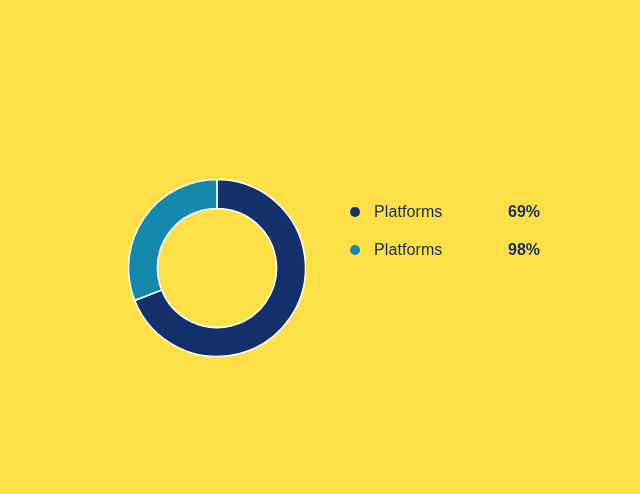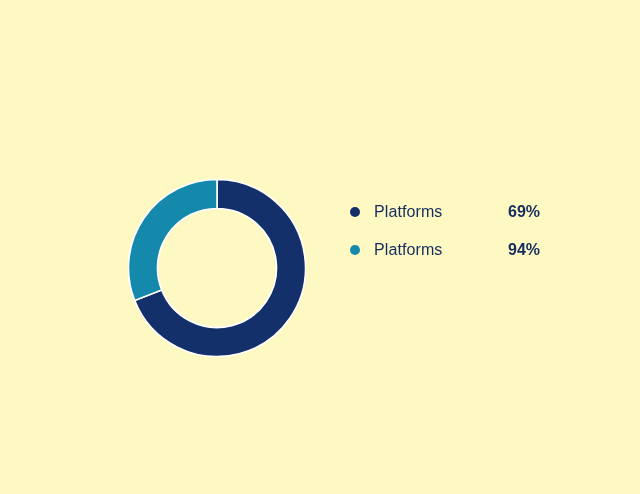--- a/index.html
+++ b/index.html
@@ -11,21 +11,21 @@
   body {
     width: 640px;
     height: 494px;
     font-family: "Liberation Sans", sans-serif;
     overflow: hidden;
   }
   #canvas {
     position: relative;
     width: 640px;
     height: 494px;
-    background: #fef9c3;
+    background: #fde047;
   }
 
   
   #donut-wrap {
     position: absolute;
     left: 128px;
     top: 179px;
     width: 178px;
     height: 178px;
   }
@@ -92,18 +92,18 @@
 
     <div class="legend-row">
       <span class="legend-marker" id="marker-0" style="background: rgb(20, 48, 106);"></span>
       <span class="legend-label">Platforms</span>
       <span class="legend-value">69%</span>
     </div>
 
     <div class="legend-row">
       <span class="legend-marker" id="marker-1" style="background: rgb(20, 137, 171);"></span>
       <span class="legend-label">Platforms</span>
-      <span class="legend-value">94%</span>
+      <span class="legend-value">98%</span>
     </div>
 
   </div>
 
 </div>
 
 </body></html>

